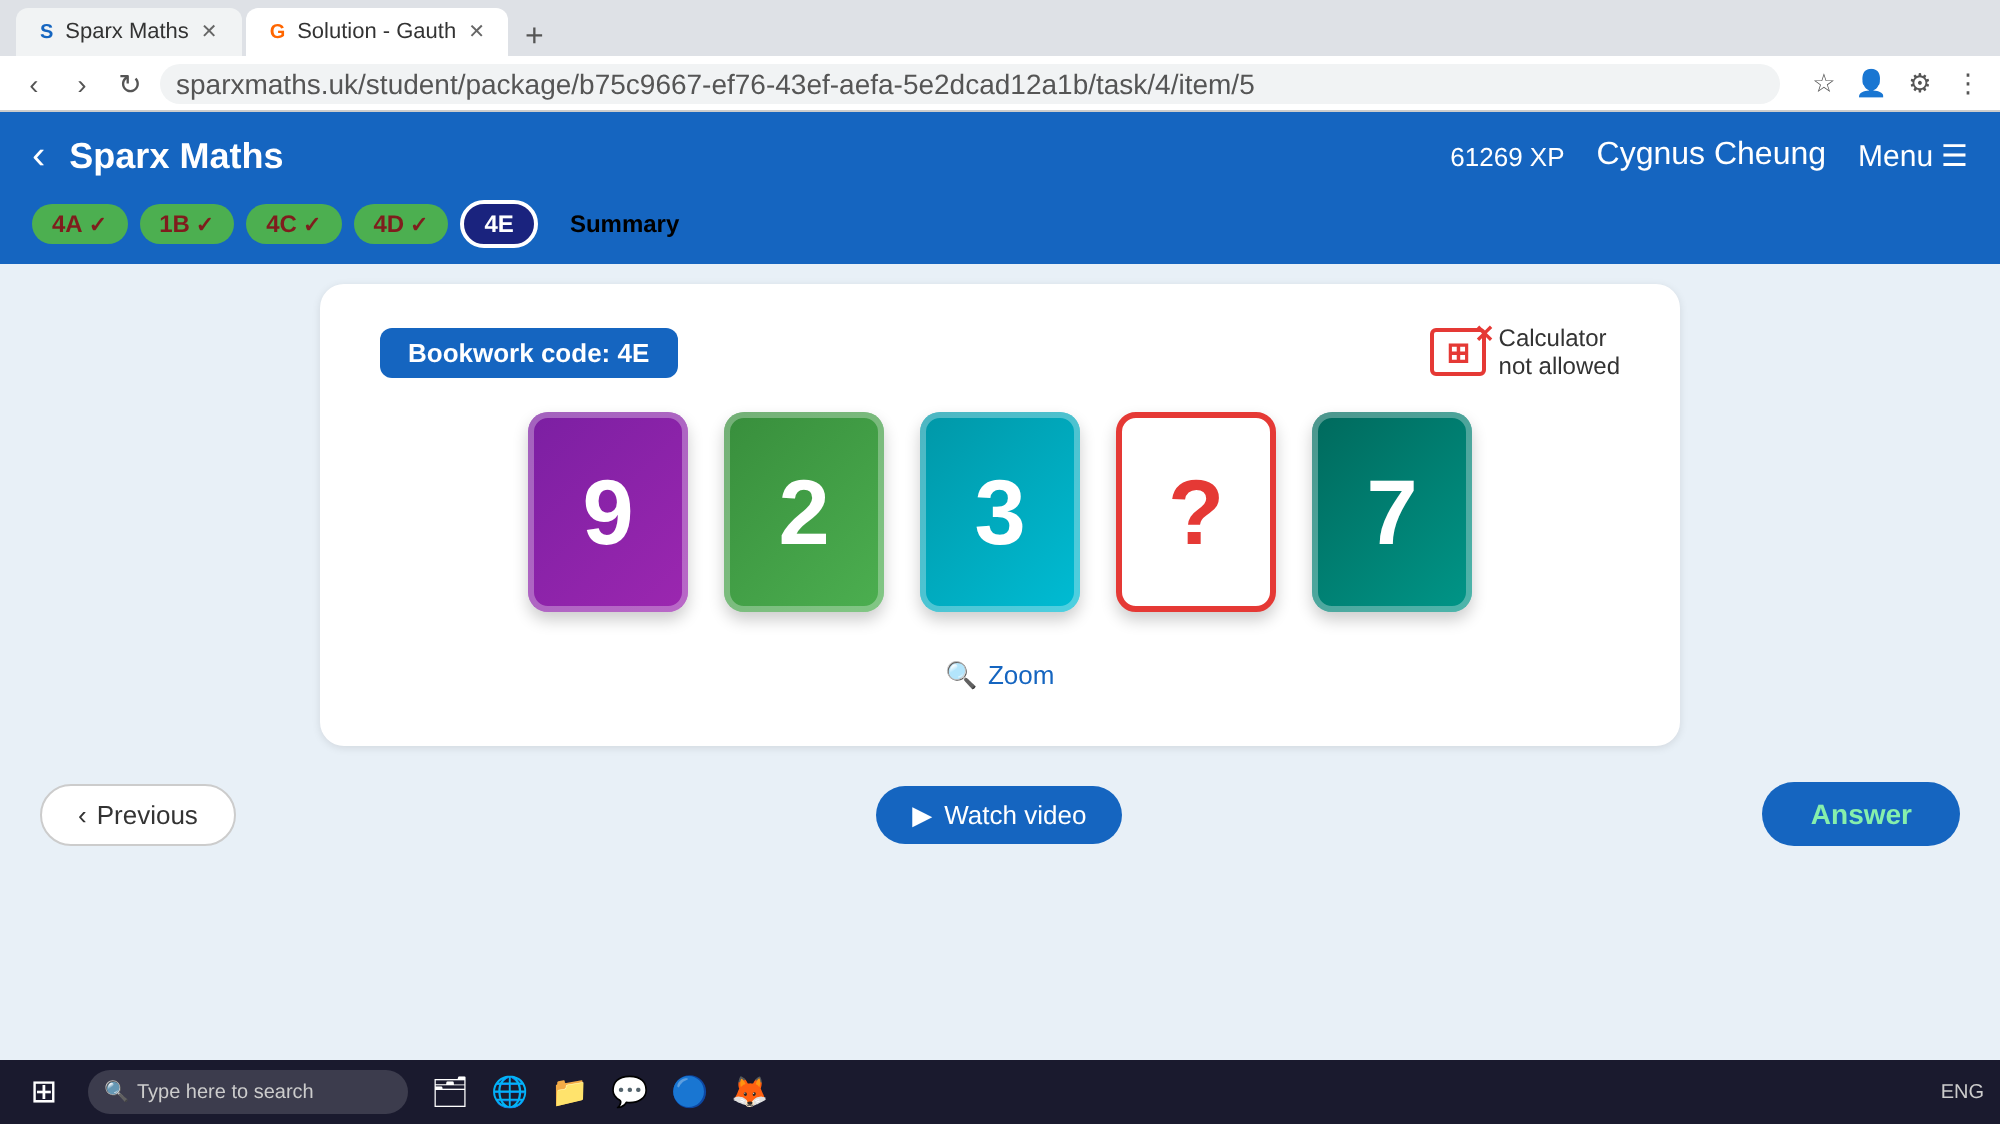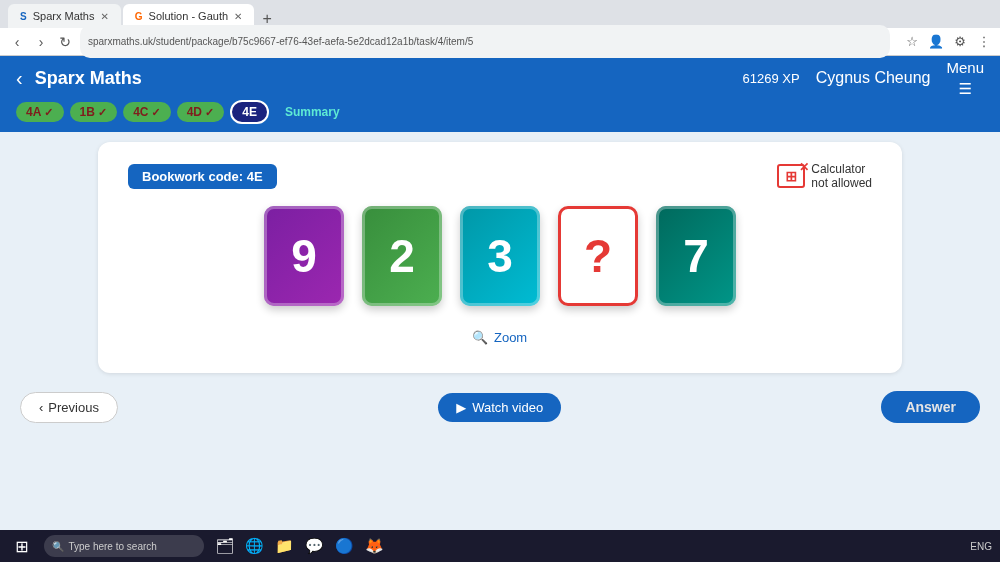--- a/index.html
+++ b/index.html
@@ -54,24 +54,24 @@
       background: none;
       cursor: pointer;
       color: #555;
       font-size: 14px;
       display: flex;
       align-items: center;
       justify-content: center;
     }
     .address-bar {
       flex: 1;
-      height: 33px;
+      height: 20px;
       background: #f1f3f4;
       border-radius: 10px;
-      font-size: 10px;
+      font-size: 14px;
       color: #555;
       padding: 0 8px;
       display: flex;
       align-items: center;
     }
     .nav-icons {
       display: flex;
       gap: 8px;
       align-items: center;
       margin-left: 8px;
@@ -125,23 +125,22 @@
     .user-name {
       font-size: 16px;
     }
     .menu-btn {
       background: none;
       border: none;
       color: white;
       font-size: 15px;
       cursor: pointer;
       display: flex;
-      align-items: center;
+      align-items: flex-end;
       gap: 4px;
-      flex-direction: column;
     }
 
     
     .task-tabs {
       background: #1565c0;
       padding: 0 16px 8px 16px;
       display: flex;
       gap: 6px;
       align-items: center;
     }
@@ -159,39 +158,39 @@
       background: #4caf50;
       color: #7f1d1d;
     }
     .task-tab.active {
       background: #1a237e;
       color: white;
       border: 2px solid #ffffff;
     }
     .task-tab.summary {
       background: transparent;
-      color: #5eead4;
+      color: #000000;
       border: none;
       align-items: center;
     }
     .checkmark {
       font-size: 11px;
     }
 
     
     .main-content {
       background: #e8f0f7;
       padding: 10px 20px;
       display: flex;
       justify-content: center;
     }
     .question-card {
       background: white;
       border-radius: 12px;
-      width: 804px;
+      width: 680px;
       padding: 20px 30px 24px 30px;
       box-shadow: 0 1px 4px rgba(0,0,0,0.1);
     }
     .bookwork-bar {
       display: flex;
       align-items: center;
       justify-content: space-between;
       margin-bottom: 16px;
     }
     .bookwork-code {
@@ -320,21 +319,21 @@
       align-items: center;
       gap: 6px;
     }
     .answer-btn {
       background: #1565c0;
       border: none;
       border-radius: 20px;
       padding: 8px 24px;
       font-size: 14px;
       cursor: pointer;
-      color: #e5e5e5;
+      color: #86efac;
       font-weight: bold;
     }
 
     
     .taskbar {
       background: #1a1a2e;
       height: 32px;
       display: flex;
       align-items: center;
       padding: 0 8px;

